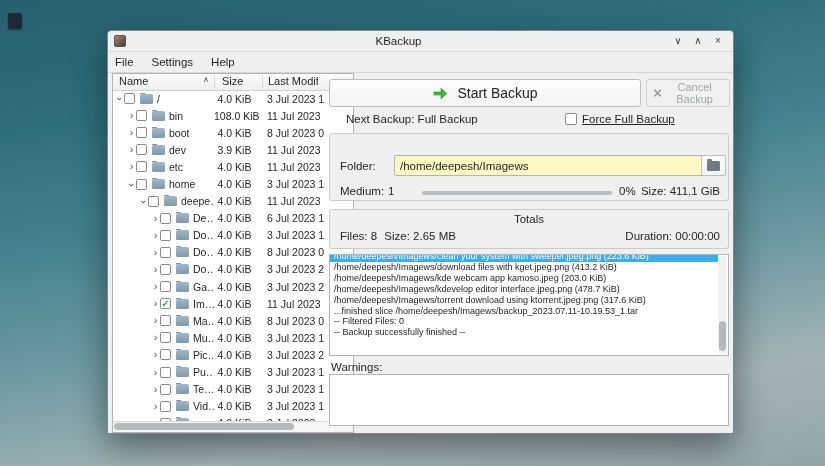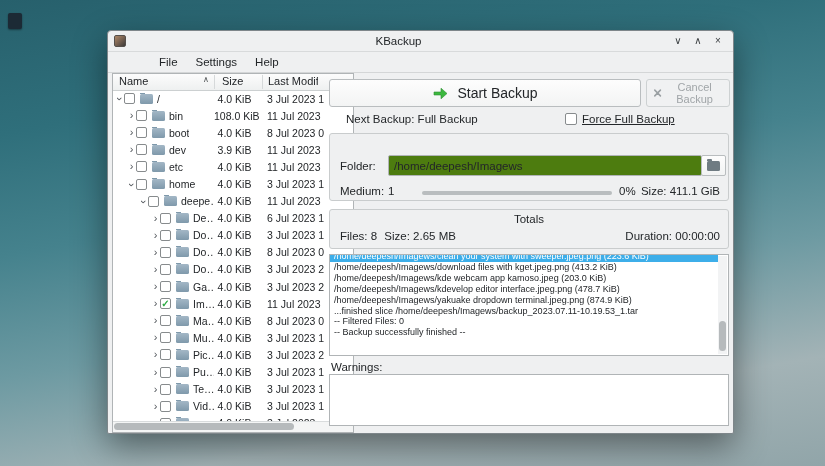--- a/index.html
+++ b/index.html
@@ -11,21 +11,21 @@
     border:1px solid #7e868a;border-radius:4px 4px 2px 2px;box-shadow:0 12px 34px rgba(0,0,0,.45);box-sizing:border-box;}
   
   .titlebar{position:absolute;left:0;top:0;right:0;height:20px;display:flex;align-items:center;border-bottom:1px solid #d8dadb;}
   .app-icon{width:12px;height:12px;margin-left:6px;border-radius:2px;background:linear-gradient(135deg,#b08968 0%,#6d5a4d 60%,#3c3a39 100%);border:1px solid #55504c;box-sizing:border-box;}
   .title{flex:1;text-align:center;font-size:11.5px;color:#232629;}
   .win-btns{display:flex;gap:6px;margin-right:8px;}
   .win-btn{width:14px;height:14px;text-align:center;font-size:10px;line-height:14px;color:#3a3e41;cursor:default;}
   
   .menubar{position:absolute;left:0;top:21px;right:0;height:20px;display:flex;align-items:center;border-bottom:1px solid #d4d6d7;}
   .menu-item{font-size:11.5px;color:#232629;padding:0 9px;}
-  .menu-item:first-child{padding-left:7px;margin-left:44px;}
+  .menu-item:first-child{padding-left:7px;}
   
   .tree{position:absolute;left:4px;top:42px;width:242px;height:360px;background:#fff;border:1px solid #b0b4b6;box-sizing:border-box;}
   .tree-header{position:absolute;left:0;top:0;right:0;height:16px;background:linear-gradient(#fcfcfc,#eef0f0);border-bottom:1px solid #ccd0d1;font-size:11px;color:#232629;}
   .th-name{position:absolute;left:6px;top:1px;}
   .th-sort{position:absolute;left:90px;top:1px;font-size:8px;color:#4a4e50;}
   .th-size{position:absolute;left:109px;top:1px;}
   .th-mod{position:absolute;left:155px;top:1px;white-space:nowrap;overflow:hidden;width:50px;}
   .th-sep1{position:absolute;left:101px;top:1px;width:1px;height:14px;background:#d6d9da;}
   .th-sep2{position:absolute;left:149px;top:1px;width:1px;height:14px;background:#d6d9da;}
   .tree-rows{position:absolute;left:0;top:16px;right:0;bottom:0;overflow:hidden;}
@@ -47,21 +47,21 @@
   .btn-cancel{position:absolute;left:538px;top:48px;width:84px;height:28px;background:#f0f1f2;border:1px solid #cdd1d2;border-radius:3px;box-sizing:border-box;display:flex;align-items:center;justify-content:center;gap:4px;font-size:11px;color:#a0a5a8;font-family:inherit;}
   .next-row{position:absolute;left:238px;top:82px;right:4px;height:14px;font-size:11.5px;color:#232629;}
   .force-chk{position:absolute;left:457px;top:82px;display:flex;align-items:center;gap:5px;font-size:11.5px;color:#232629;}
   .chk-box{width:12px;height:12px;border:1px solid #878b8d;border-radius:2px;background:#fff;box-sizing:border-box;}
   .force-label{text-decoration:underline;}
   .group{position:absolute;left:221px;width:400px;border:1px solid #c9cccd;border-radius:3px;box-sizing:border-box;background:#eff0f1;}
   .group-title{position:absolute;left:0;right:0;top:3px;text-align:center;font-size:11.5px;color:#232629;}
   .g-target{top:102px;height:68px;}
   .g-totals{top:178px;height:40px;}
   .lbl{position:absolute;font-size:11.5px;color:#232629;white-space:nowrap;}
-  .folder-input{position:absolute;left:58px;top:21px;width:314px;height:21px;background:#4d7c0f;border:1px solid #b0b4b6;border-radius:2px;box-sizing:border-box;font-size:11.5px;color:#232629;padding:0 5px;font-family:inherit;}
+  .folder-input{position:absolute;left:64px;top:21px;width:314px;height:21px;background:#fef9c3;border:1px solid #b0b4b6;border-radius:2px;box-sizing:border-box;font-size:11.5px;color:#232629;padding:0 5px;font-family:inherit;}
   .browse-btn{position:absolute;left:371px;top:21px;width:25px;height:21px;background:linear-gradient(#fdfdfd,#f2f3f3);border:1px solid #b9bdbf;border-radius:2px;box-sizing:border-box;display:flex;align-items:center;justify-content:center;}
   .fold-dark{width:13px;height:10px;background:#6f7b82;border-radius:1.5px;position:relative;}
   .fold-dark::before{content:'';position:absolute;top:-2px;left:0;width:5px;height:2px;background:#6f7b82;border-radius:1px 1px 0 0;}
   .groove{position:absolute;left:92px;top:57px;width:190px;height:4px;background:#b9bdbf;border-radius:2px;}
   .log{position:absolute;left:221px;top:223px;width:400px;height:102px;background:#fff;border:1px solid #b0b4b6;box-sizing:border-box;overflow:hidden;}
   .log-lines{position:absolute;left:0;top:-4px;right:10px;}
   .log-line{font-size:9px;line-height:10.9px;color:#232629;padding:0 4px;white-space:nowrap;overflow:hidden;}
   .log-line.sel{background:#3daee9;color:#fff;}
   .vscroll{position:absolute;right:1px;top:1px;width:9px;bottom:1px;background:#f2f3f4;}
   .vscroll .handle{position:absolute;left:1px;bottom:3px;width:7px;height:30px;background:#b6babc;border-radius:3.5px;}
@@ -381,21 +381,21 @@
         <span>00:00:00</span>
       </span>
     </div>
 
     <div class="log">
       <div class="log-lines">
           <div class="log-line sel">/home/deepesh/Imagews/clean your system with sweeper.jpeg.png (223.6 KiB)</div>
           <div class="log-line">/home/deepesh/Imagews/download files with kget.jpeg.png (413.2 KiB)</div>
           <div class="log-line">/home/deepesh/Imagews/kde webcam app kamoso.jpeg (203.0 KiB)</div>
           <div class="log-line">/home/deepesh/Imagews/kdevelop editor interface.jpeg.png (478.7 KiB)</div>
-          <div class="log-line">/home/deepesh/Imagews/yakuake dropdown terminal.jpeg.png (874.9 KiB)</div>
+          <div class="log-line">/home/deepesh/Imagews/torrent download using ktorrent.jpeg.png (317.6 KiB)</div>
           <div class="log-line">...finished slice /home/deepesh/Imagews/backup_2023.07.11-10.19.53_1.tar</div>
           <div class="log-line">-- Filtered Files: 0</div>
           <div class="log-line">-- Backup successfully finished --</div>
         </div>
       <div class="vscroll">
         <div class="handle"></div>
       </div>
     </div>
 
     <div class="warn-label">Warnings:</div>

